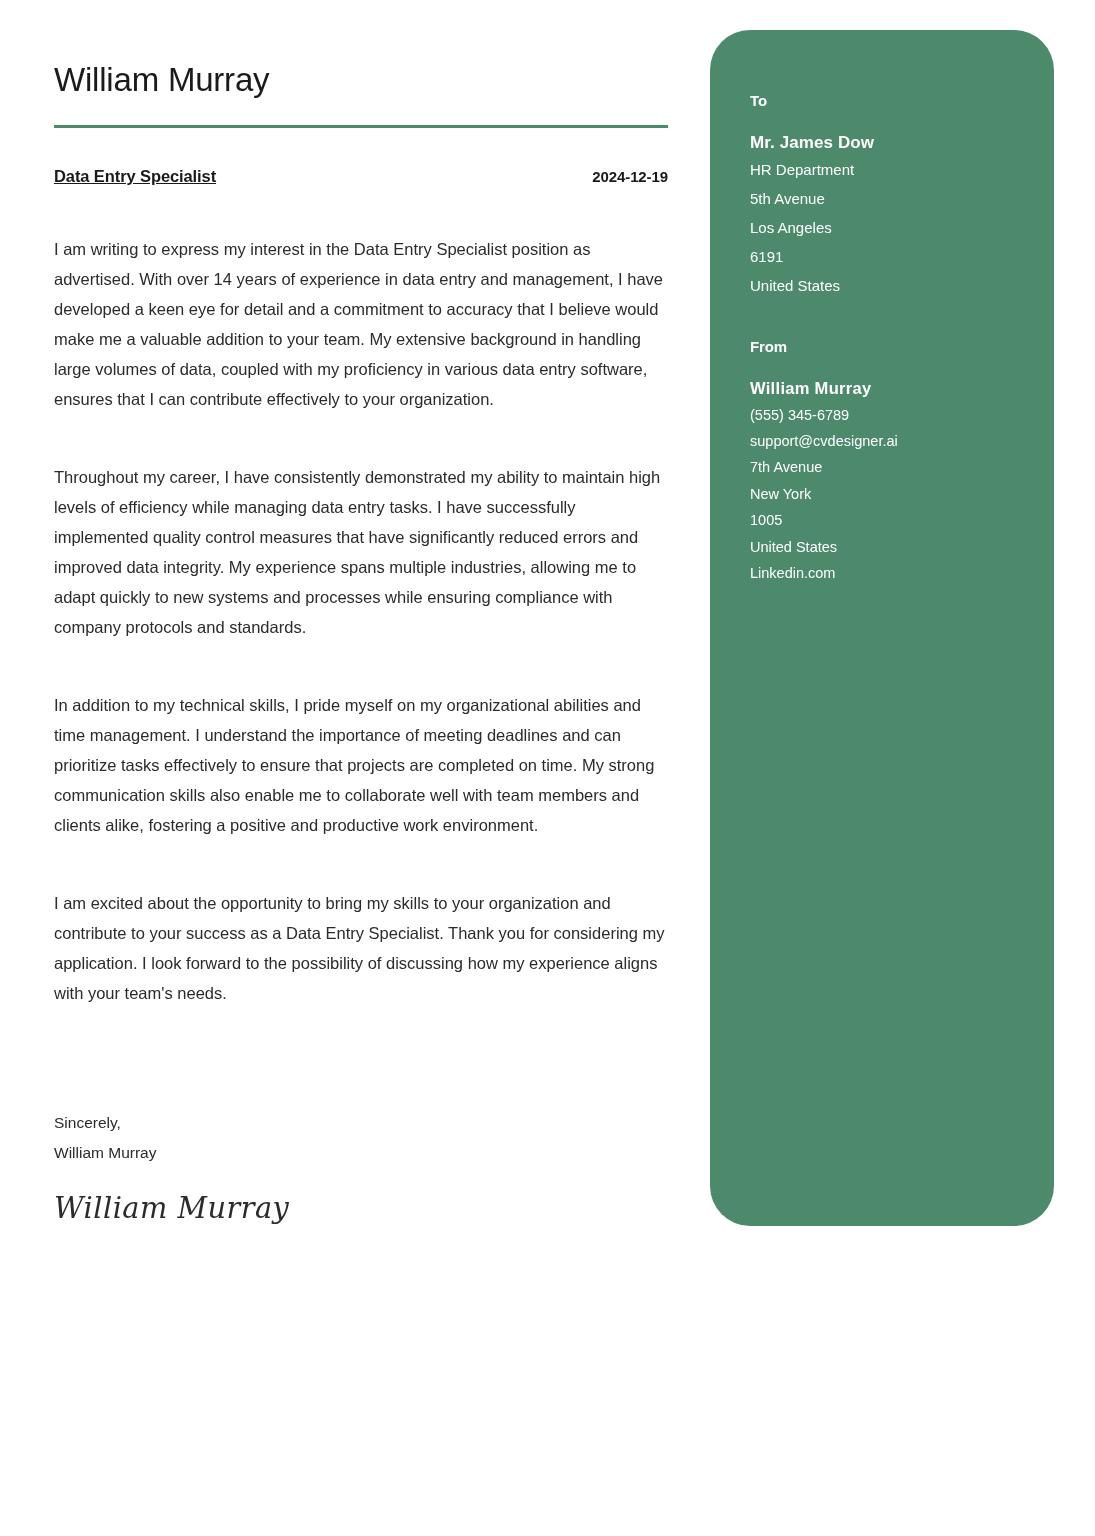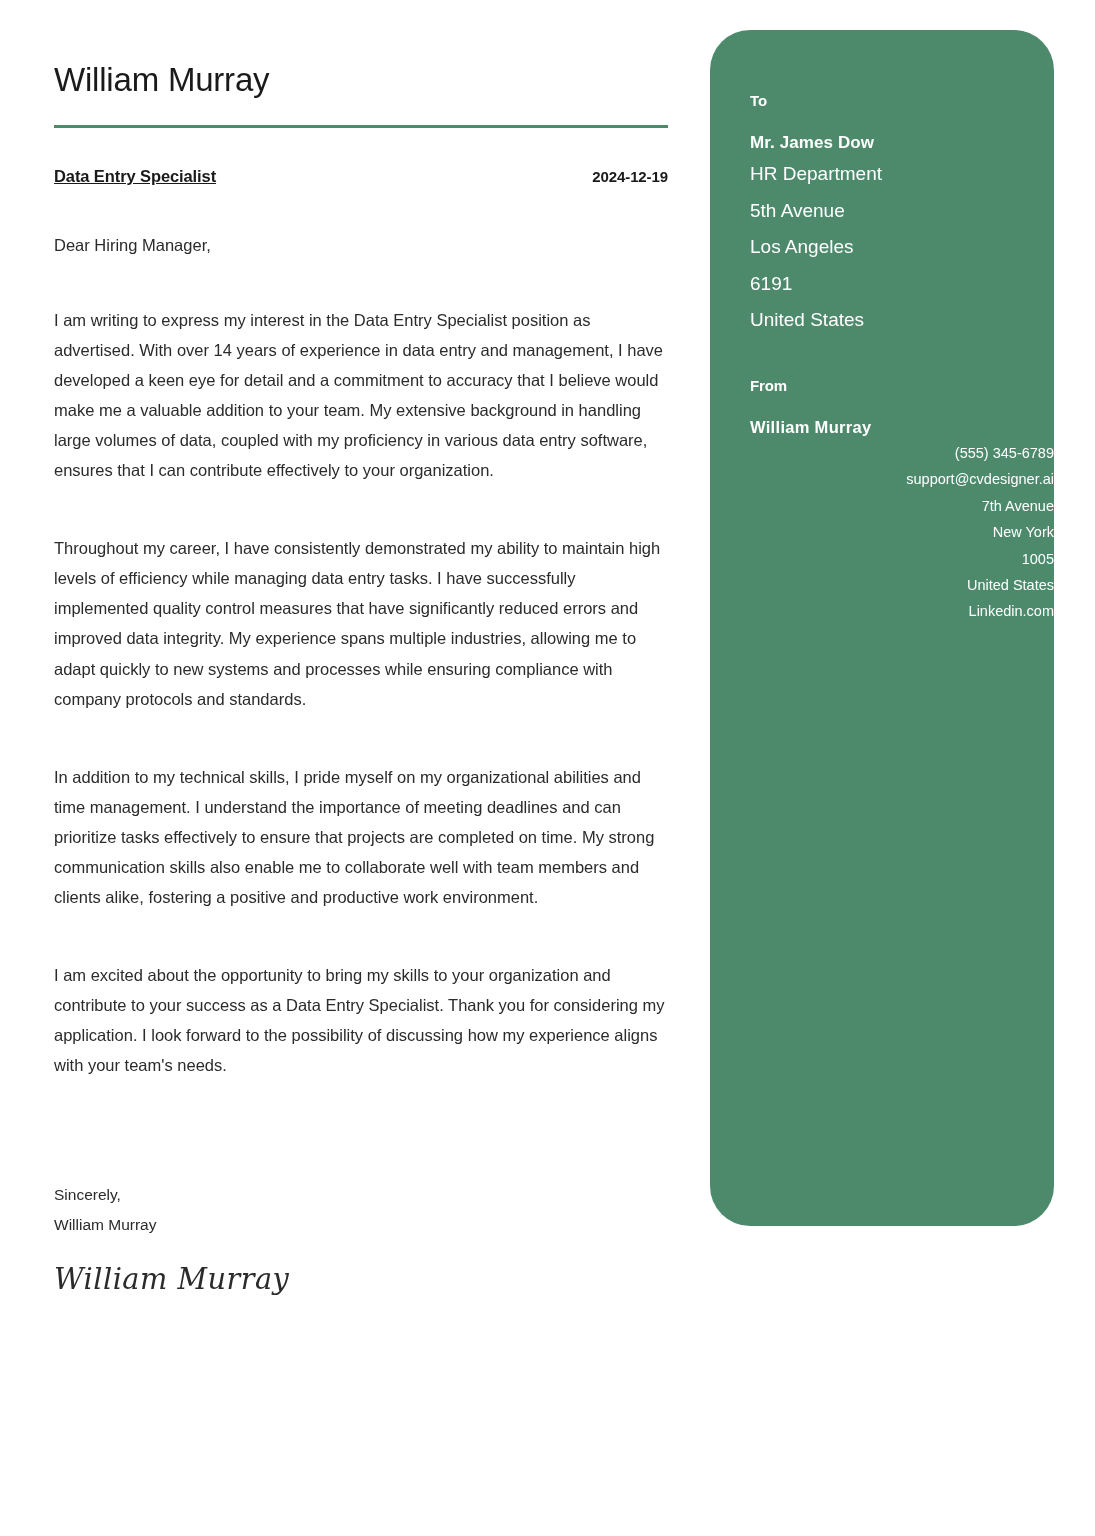--- a/index.html
+++ b/index.html
@@ -125,30 +125,29 @@
 
   .side-name {
     font-size: 17px;
     font-weight: 700;
     letter-spacing: 0.1px;
     line-height: 1.55;
     color: #ffffff;
   }
 
   .side-line {
-    font-size: 19px;
+    font-size: 15px;
     font-weight: 400;
     line-height: 1.92;
     color: #ffffff;
   }
 
   .side-line.small {
     font-size: 14.5px;
     line-height: 1.82;
-    text-align: right;
   }
 
   .from-heading {
     margin-top: 38px;
   }
   .from-name {
     margin-top: 20px;
     font-size: 16.5px;
     font-weight: 700;
     letter-spacing: 0.3px;
@@ -162,21 +161,20 @@
 
   <h1 class="name-heading">William Murray</h1>
 
   <div class="name-rule"></div>
 
   <div class="meta-row">
     <div class="job-title">Data Entry Specialist</div>
     <div class="letter-date">2024-12-19</div>
   </div>
 
-  <div class="salutation">Dear Hiring Manager,</div>
 
   <p class="body-para">I am writing to express my interest in the Data Entry Specialist position as advertised. With over 14 years of experience in data entry and management, I have developed a keen eye for detail and a commitment to accuracy that I believe would make me a valuable addition to your team. My extensive background in handling large volumes of data, coupled with my proficiency in various data entry software, ensures that I can contribute effectively to your organization.</p>
 
   <p class="body-para">Throughout my career, I have consistently demonstrated my ability to maintain high levels of efficiency while managing data entry tasks. I have successfully implemented quality control measures that have significantly reduced errors and improved data integrity. My experience spans multiple industries, allowing me to adapt quickly to new systems and processes while ensuring compliance with company protocols and standards.</p>
 
   <p class="body-para">In addition to my technical skills, I pride myself on my organizational abilities and time management. I understand the importance of meeting deadlines and can prioritize tasks effectively to ensure that projects are completed on time. My strong communication skills also enable me to collaborate well with team members and clients alike, fostering a positive and productive work environment.</p>
 
   <p class="body-para">I am excited about the opportunity to bring my skills to your organization and contribute to your success as a Data Entry Specialist. Thank you for considering my application. I look forward to the possibility of discussing how my experience aligns with your team's needs.</p>
 
   <div class="closing">

